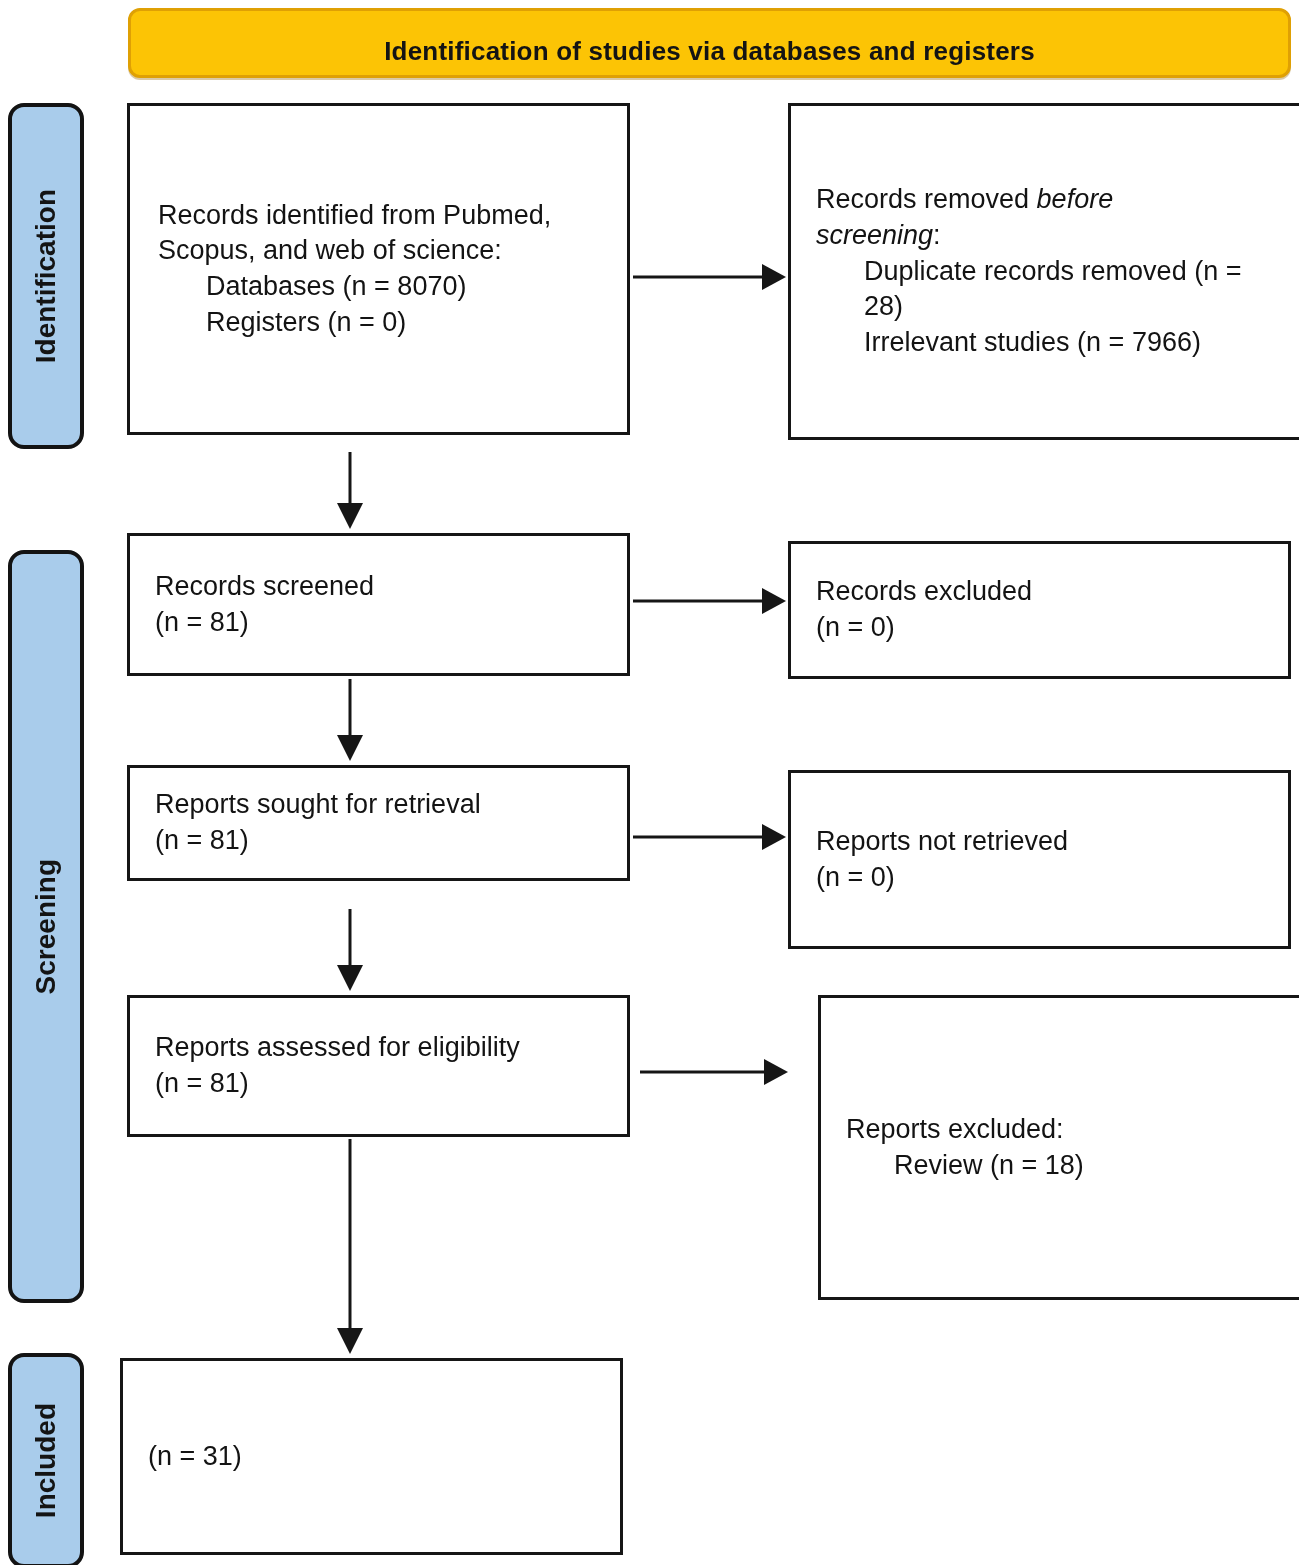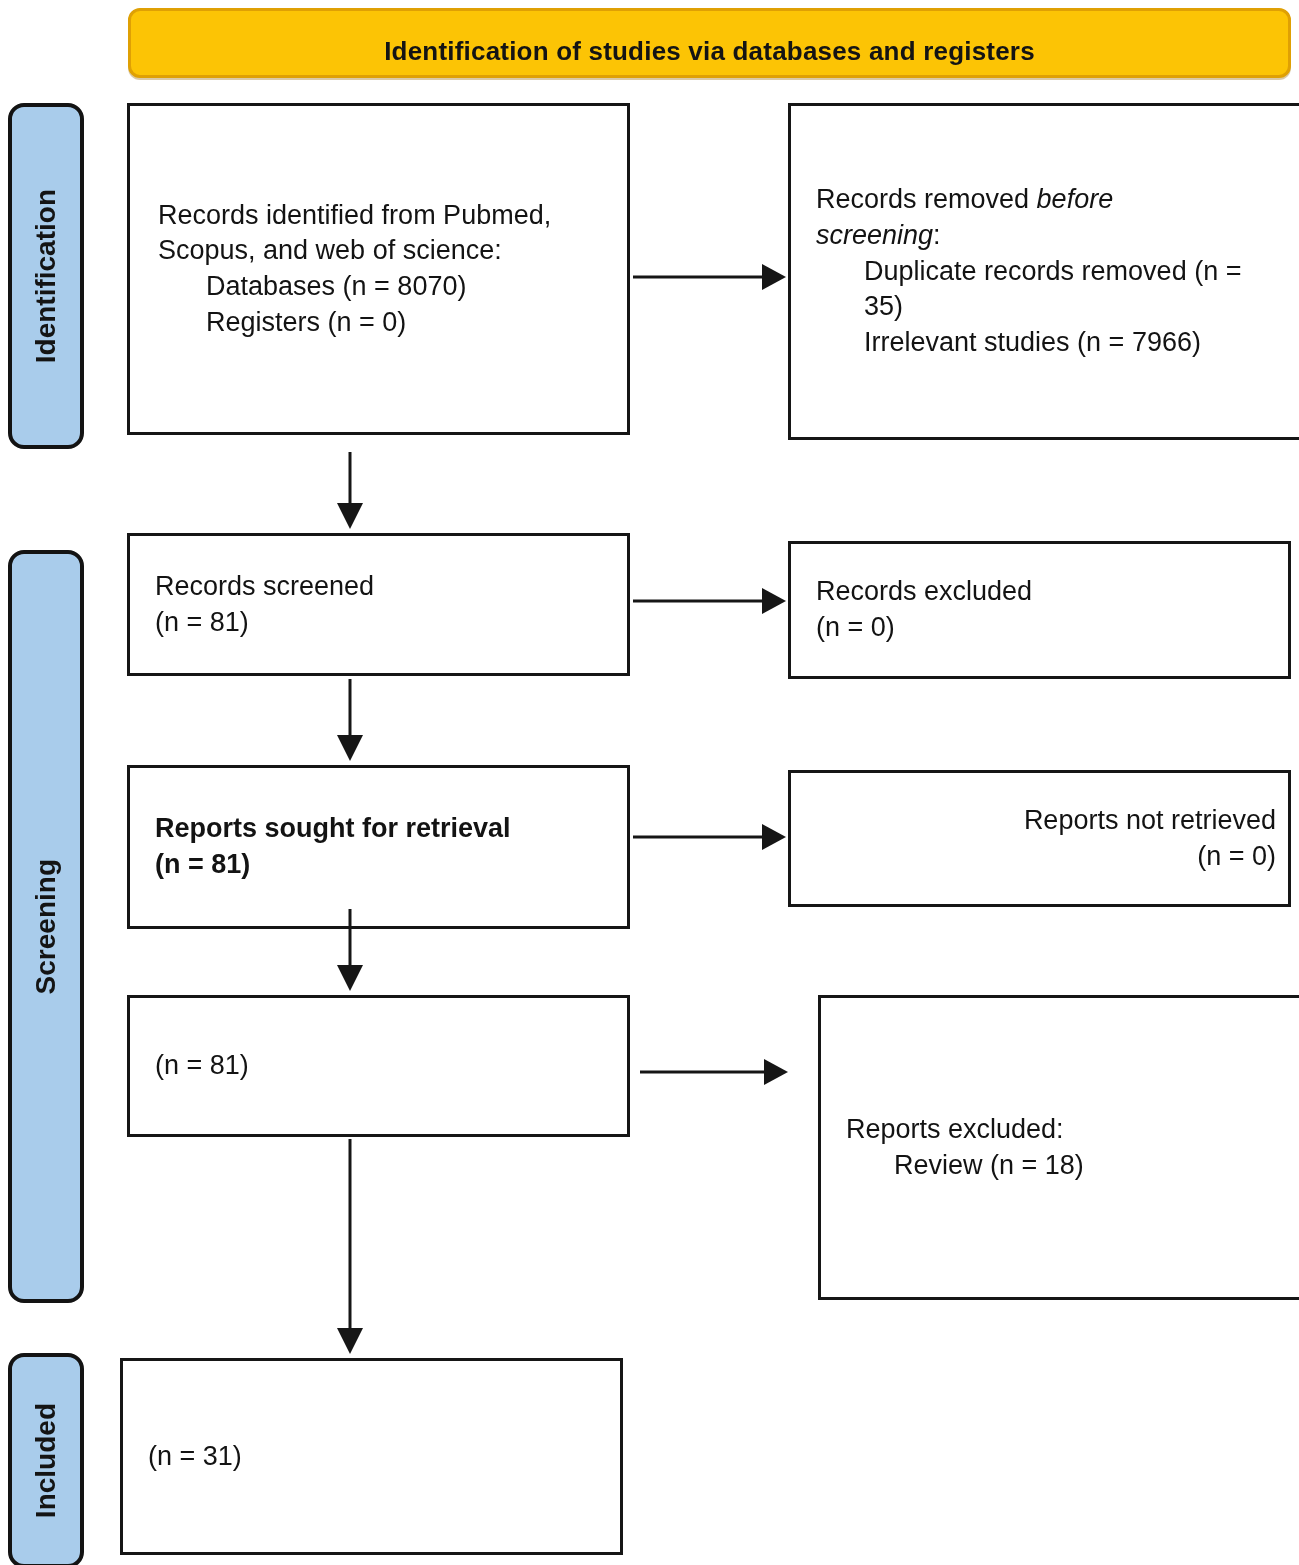--- a/index.html
+++ b/index.html
@@ -38,22 +38,22 @@
   }
   .box .indent{margin-left:48px;}
   .box .hw-a{max-width:430px;}
   .box .hw-b{max-width:385px;}
   .box .iw-b{max-width:412px;}
 
   .box.a{left:127px;top:103px;width:503px;height:332px;padding-left:28px;}
   .box.b{left:788px;top:103px;width:574px;height:337px;}
   .box.c{left:127px;top:533px;width:503px;height:143px;}
   .box.d{left:788px;top:535px;width:503px;height:138px;margin-top:6px;}
-  .box.e{left:127px;top:765px;width:503px;height:164px;font-weight:bold;}
-  .box.f{left:788px;top:770px;width:503px;height:137px;align-items:flex-end;}
+  .box.e{left:127px;top:765px;width:503px;height:116px;}
+  .box.f{left:788px;top:770px;width:503px;height:179px;}
   .box.g{left:127px;top:995px;width:503px;height:142px;}
   .box.h{left:790px;top:995px;width:500px;height:305px;margin-left:28px;}
   .box.i{left:120px;top:1358px;width:503px;height:197px;}
 
   .arrows{position:absolute;left:0;top:0;width:1299px;height:1565px;pointer-events:none;}
   .arrows line{stroke:#161616;stroke-width:3;}
   .arrows polygon{fill:#161616;}
 </style>
 </head>
 <body>
@@ -75,21 +75,21 @@
   </div>
 
   <div class="box a">
     <div class="hw-a">Records identified from Pubmed, Scopus, and web of science:</div>
     <div class="indent">Databases (n = 8070)</div>
     <div class="indent">Registers (n = 0)</div>
   </div>
 
   <div class="box b">
     <div class="hw-b"><span>Records removed </span><i>before screening</i><span>:</span></div>
-    <div class="indent iw-b">Duplicate records removed (n = 35)</div>
+    <div class="indent iw-b">Duplicate records removed (n = 28)</div>
     <div class="indent iw-b">Irrelevant studies (n = 7966)</div>
   </div>
 
   <div class="box c">
     <div>Records screened</div>
     <div>(n = 81)</div>
   </div>
 
   <div class="box d">
     <div>Records excluded</div>
@@ -100,20 +100,21 @@
     <div>Reports sought for retrieval</div>
     <div>(n = 81)</div>
   </div>
 
   <div class="box f">
     <div>Reports not retrieved</div>
     <div>(n = 0)</div>
   </div>
 
   <div class="box g">
+    <div>Reports assessed for eligibility</div>
     <div>(n = 81)</div>
   </div>
 
   <div class="box h">
     <div>Reports excluded:</div>
     <div class="indent">Review (n = 18)</div>
   </div>
 
   <div class="box i">
     <div>(n = 31)</div>

